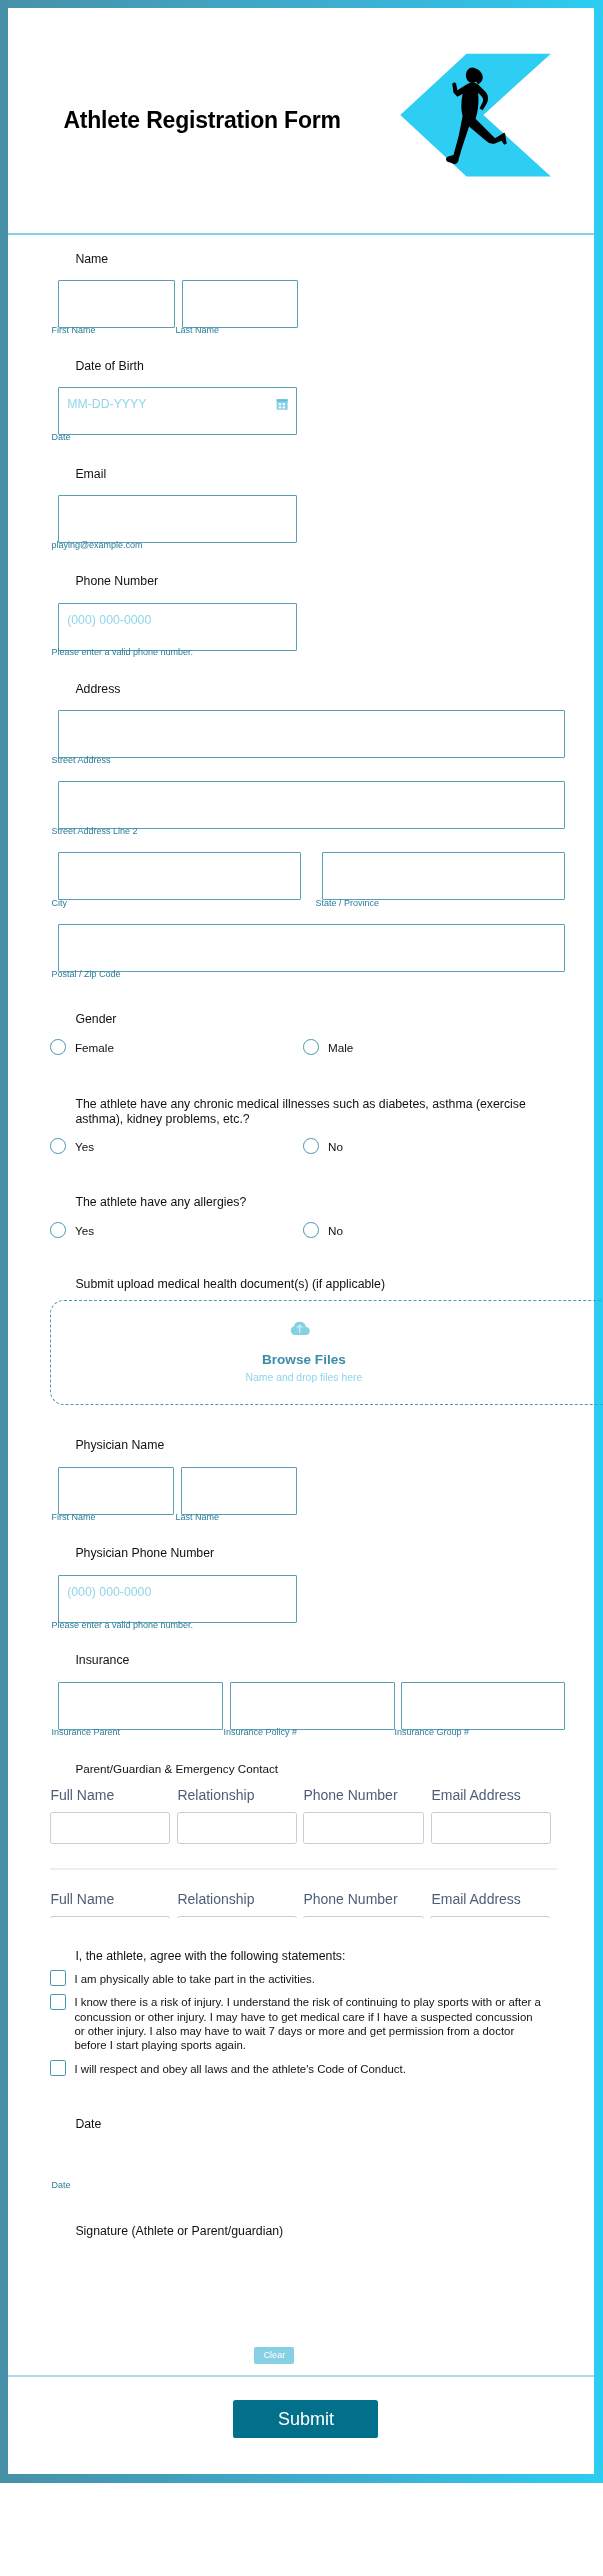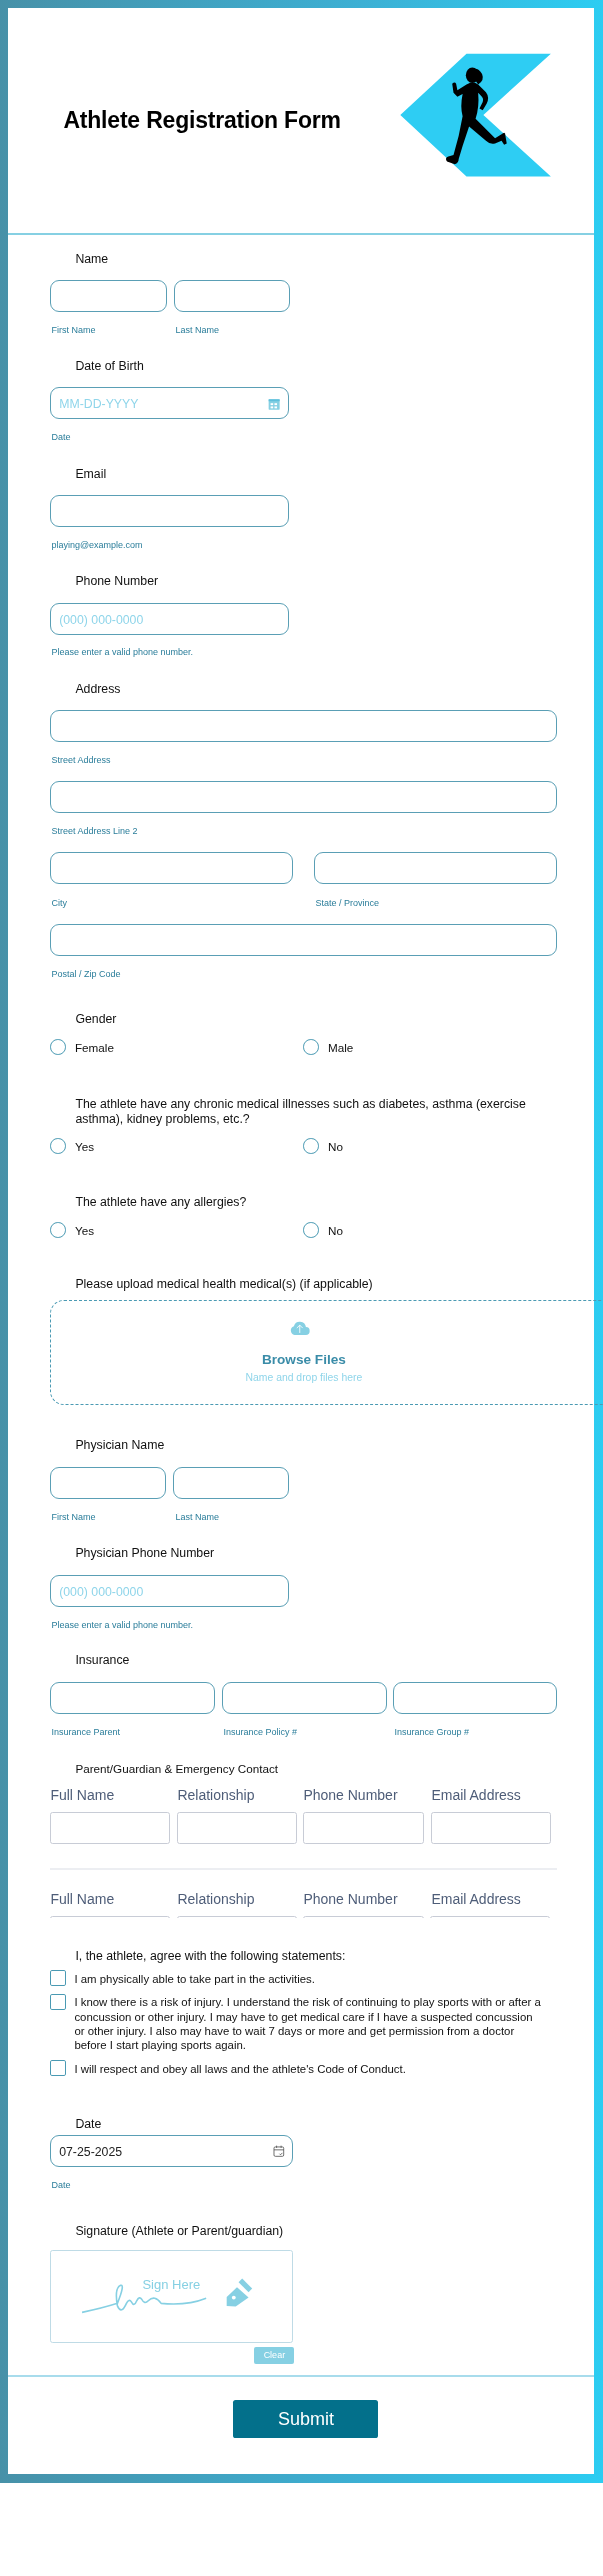--- a/index.html
+++ b/index.html
@@ -19,22 +19,23 @@
   .header-title {
     left: 55px; top: 99px; font-size: 23px; font-weight: bold; color: #000;
     letter-spacing: -0.2px;
   }
   .header-rule { left: 0; top: 225px; width: 586px; height: 1.3px; background: #86d0e3; }
   .footer-rule { left: 0; top: 2367px; width: 586px; height: 1.3px; background: #a8dcec; }
 
   .q-label { font-size: 12.3px; color: #111; margin-left: 25px; }
   .sub-label { font-size: 9px; color: #2a7d9a; }
   .input {
-    border: 1px solid #5a9fb5; border-radius: 9px; background: #fff;
-    height: 32px;
+    border: 1px solid #5a9fb5; border-radius: 1px; background: #fff;
+    height: 48px;
+    margin-left: 8px;
   }
   .placeholder { font-size: 12.3px; color: #8fd5ea; position: absolute; left: 7.8px; top: 8.4px; }
   .value { font-size: 12.3px; color: #222; position: absolute; left: 7.8px; top: 8.4px; }
 
   .radio-row { display: flex; align-items: center; }
   .radio {
     width: 15.6px; height: 15.6px; border: 1px solid #4a9ab3; border-radius: 50%; background: #fff;
   }
   .radio-text { font-size: 11.7px; color: #111; margin-left: 9px; }
 
@@ -148,21 +149,21 @@
   <div class="abs q-label" style="left:42px; top:1187px;">The athlete have any allergies?</div>
   <div class="abs radio-row" style="left:42px; top:1214px;">
     <div class="radio"></div>
     <span class="radio-text">Yes</span>
   </div>
   <div class="abs radio-row" style="left:295px; top:1214px;">
     <div class="radio"></div>
     <span class="radio-text">No</span>
   </div>
 
-  <div class="abs q-label" style="left:42px; top:1269px;">Please upload medical health medical(s) (if applicable)</div>
+  <div class="abs q-label" style="left:42px; top:1269px;">Submit upload medical health document(s) (if applicable)</div>
   <div class="abs upload">
     <svg class="abs" style="left:239px; top:17px;" width="19.5" height="19.5" viewBox="0 0 30 30">
       <path d="M7 26 a7 7 0 0 1 -1 -13.5 a9.5 9.5 0 0 1 18.5 1.5 a6 6 0 0 1 -0.5 12 z" fill="#86d0e3"></path>
       <path d="M15 23 V11 M10.5 15.5 L15 11 L19.5 15.5" stroke="#fff" stroke-width="1.3" fill="none"></path>
     </svg>
     <div class="abs browse" style="left:0; width:505px; text-align:center; top:51px;">Browse Files</div>
     <div class="abs drag" style="left:0; width:505px; text-align:center; top:71px;">Name and drop files here</div>
   </div>
 
   <div class="abs q-label" style="left:42px; top:1430px;">Physician Name</div>
@@ -208,41 +209,22 @@
 
   <div class="abs q-label" style="left:42px; top:1941px;">I, the athlete, agree with the following statements:</div>
   <div class="abs checkbox" style="left:42px; top:1962px;"></div>
   <div class="abs check-text" style="left:66px; top:1964px; width:467px;">I am physically able to take part in the activities.</div>
   <div class="abs checkbox" style="left:42px; top:1986px;"></div>
   <div class="abs check-text" style="left:66px; top:1987px; width:467px;">I know there is a risk of injury. I understand the risk of continuing to play sports with or after a concussion or other injury. I may have to get medical care if I have a suspected concussion or other injury. I also may have to wait 7 days or more and get permission from a doctor before I start playing sports again.</div>
   <div class="abs checkbox" style="left:42px; top:2052px;"></div>
   <div class="abs check-text" style="left:66px; top:2054px; width:467px;">I will respect and obey all laws and the athlete's Code of Conduct.</div>
 
   <div class="abs q-label" style="left:42px; top:2109px;">Date</div>
-  <div class="abs input" style="left:42px; top:2127px; width:243px;">
-    <span class="value">07-25-2025</span>
-    <svg class="abs" style="right:7.8px; top:9px;" width="11.7" height="12.3" viewBox="0 0 18 19">
-      <rect x="1.5" y="3" width="15" height="14.5" rx="2" fill="none" stroke="#555" stroke-width="1.3"></rect>
-      <line x1="1.5" y1="7.5" x2="16.5" y2="7.5" stroke="#555" stroke-width="1.3"></line>
-      <line x1="5.5" y1="1" x2="5.5" y2="4.5" stroke="#555" stroke-width="1.3"></line>
-      <line x1="12.5" y1="1" x2="12.5" y2="4.5" stroke="#555" stroke-width="1.3"></line>
-      <path d="M10 13.5 l1.6 1.6 l3 -3" stroke="#555" stroke-width="1.3" fill="none"></path>
-    </svg>
-  </div>
   <div class="abs sub-label" style="left:43px; top:2172px;">Date</div>
 
   <div class="abs q-label" style="left:42px; top:2216px;">Signature (Athlete or Parent/guardian)</div>
-  <div class="abs sig-box">
-    <div class="abs" style="left:91px; top:26px; font-size:13px; color:#86d0e3;">Sign Here</div>
-    <svg class="abs" style="left:28.6px; top:26px;" width="188" height="45" viewBox="0 0 290 70">
-      <path d="M2 55 q30 -6 55 -14 q12 -30 5 -28 q-10 4 -5 32 q6 14 14 -4 q4 -8 8 -2 q4 8 8 -2 q4 -8 8 -2 q4 8 10 2 q10 -10 20 4 q40 4 70 -8" stroke="#86d0e3" stroke-width="2.5" fill="none"></path>
-      <path d="M243 16 l18 16 l-20 14 l-14 -1 l0 -14 z" fill="#86d0e3"></path>
-      <circle cx="238" cy="32" r="3" fill="#fff"></circle>
-      <rect x="252" y="2" width="8" height="22" transform="rotate(-45 256 13)" fill="#86d0e3"></rect>
-    </svg>
-  </div>
   <div class="abs clear-btn">Clear</div>
 
   <div class="abs footer-rule"></div>
 
   <div class="abs submit-btn">Submit</div>
 </div>
 
 
 </body></html>

